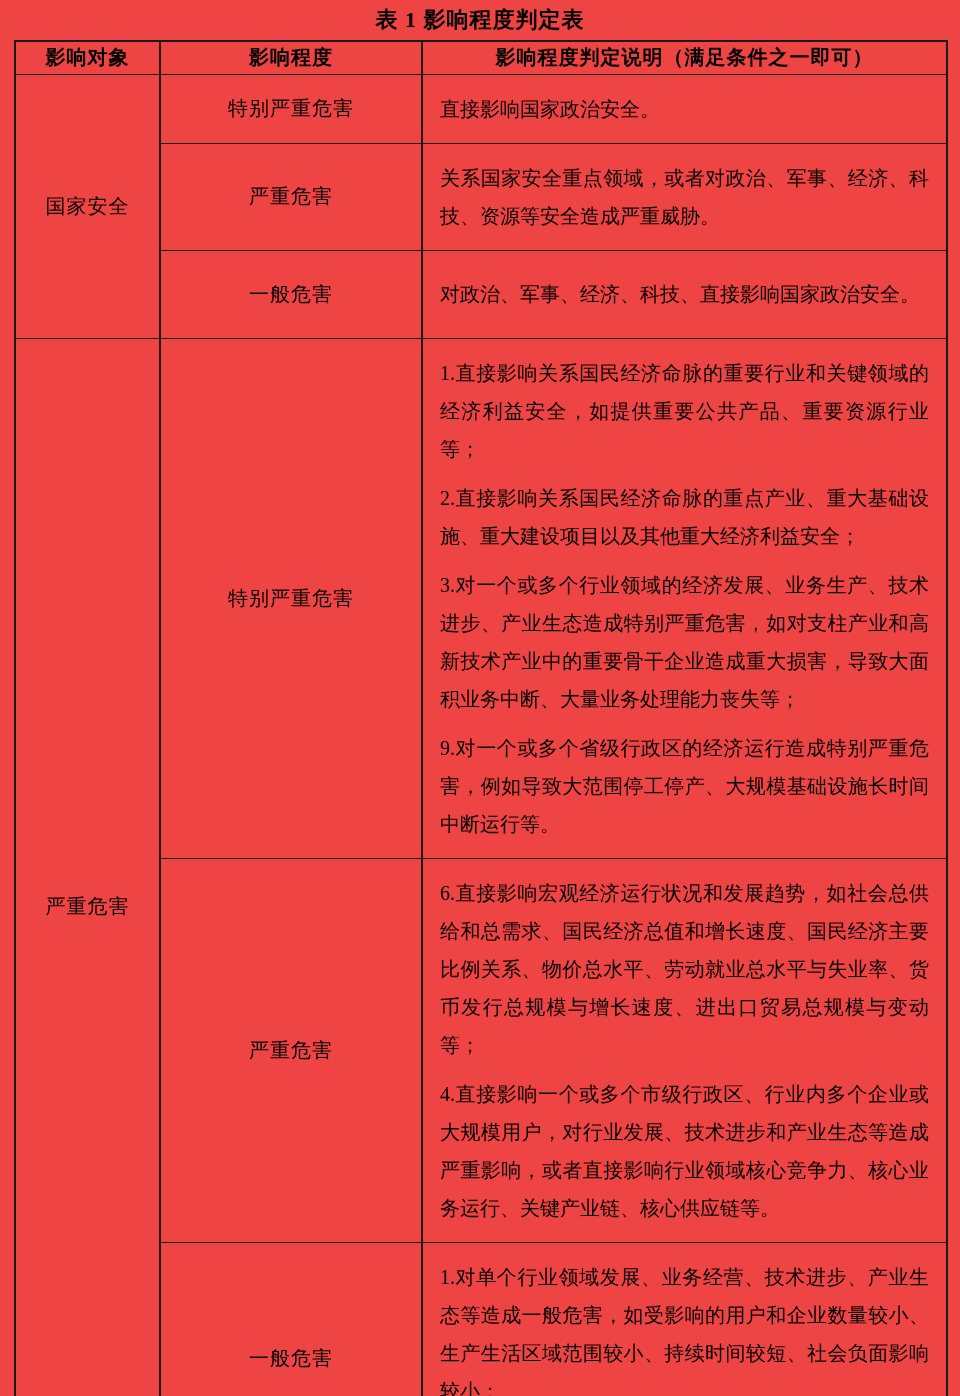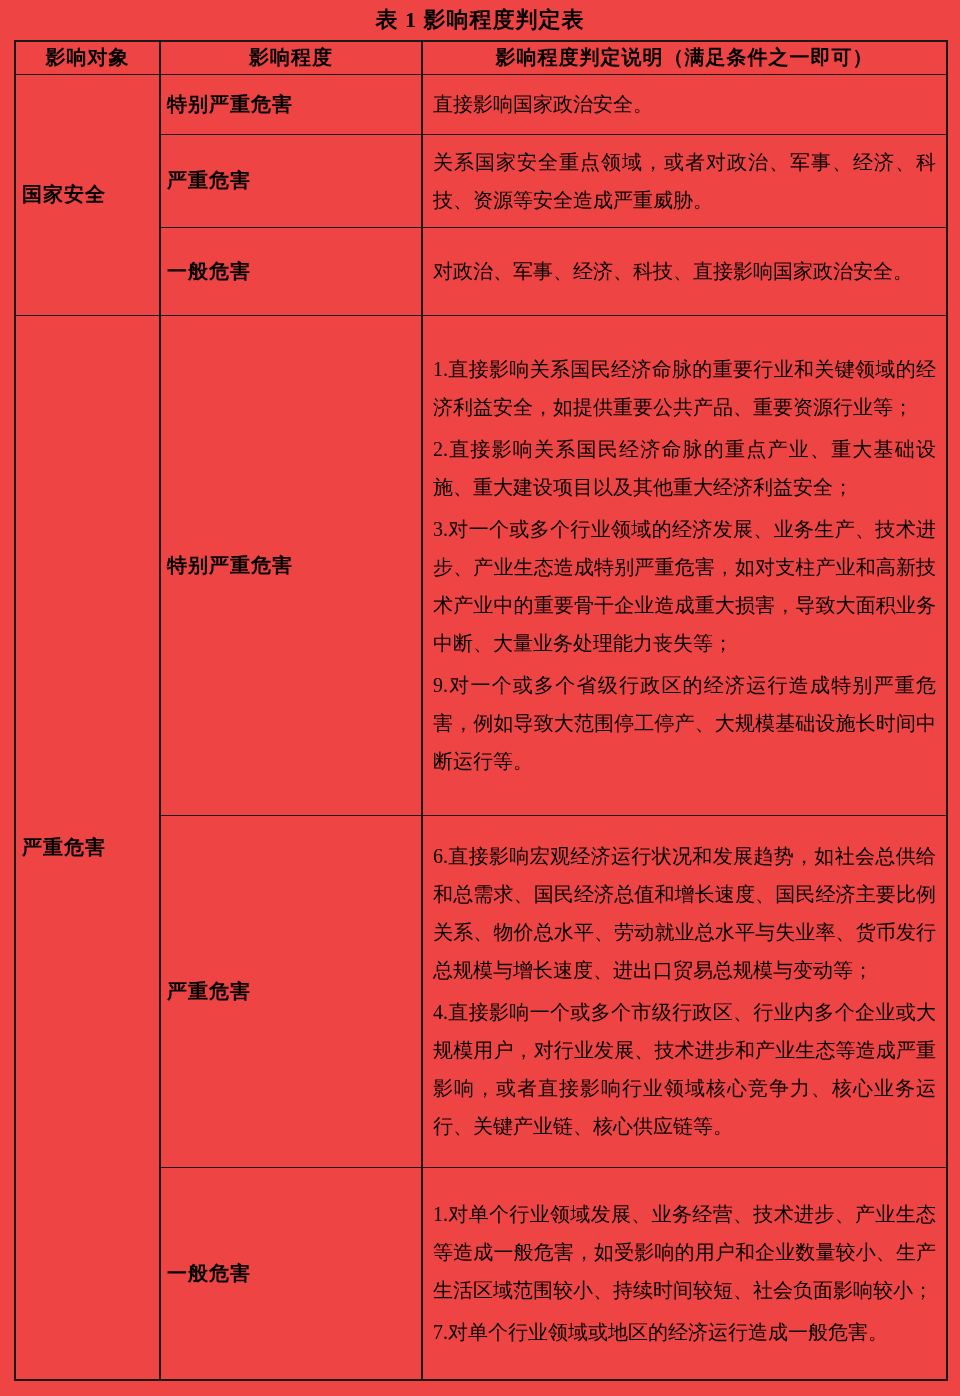--- a/index.html
+++ b/index.html
@@ -38,38 +38,37 @@
     box-sizing: border-box;
     font-size: 20px;
     vertical-align: middle;
     padding: 4px 6px;
   }
   .col-object  { width: 145px; }
   .col-level   { width: 262px; }
   .col-desc    { width: 525px; }
 
   td.center-cell {
-    text-align: left;
+    text-align: center;
     letter-spacing: 1px;
-    font-weight: bold;
   }
   tr.header-row td {
     font-weight: bold;
     text-align: center;
     height: 33px;
     padding: 2px 4px;
     letter-spacing: 1px;
   }
   td.desc-cell {
     padding: 8px 8px 8px 11px;
     text-align: justify;
     text-justify: inter-character;
   }
   td.desc-cell p {
-    margin: 4px;
+    margin: 11px;
     line-height: 38px;
   }
 </style>
 </head>
 <body>
 
 <div class="page">
 
   <p class="doc-title">表 1 影响程度判定表</p>
 

